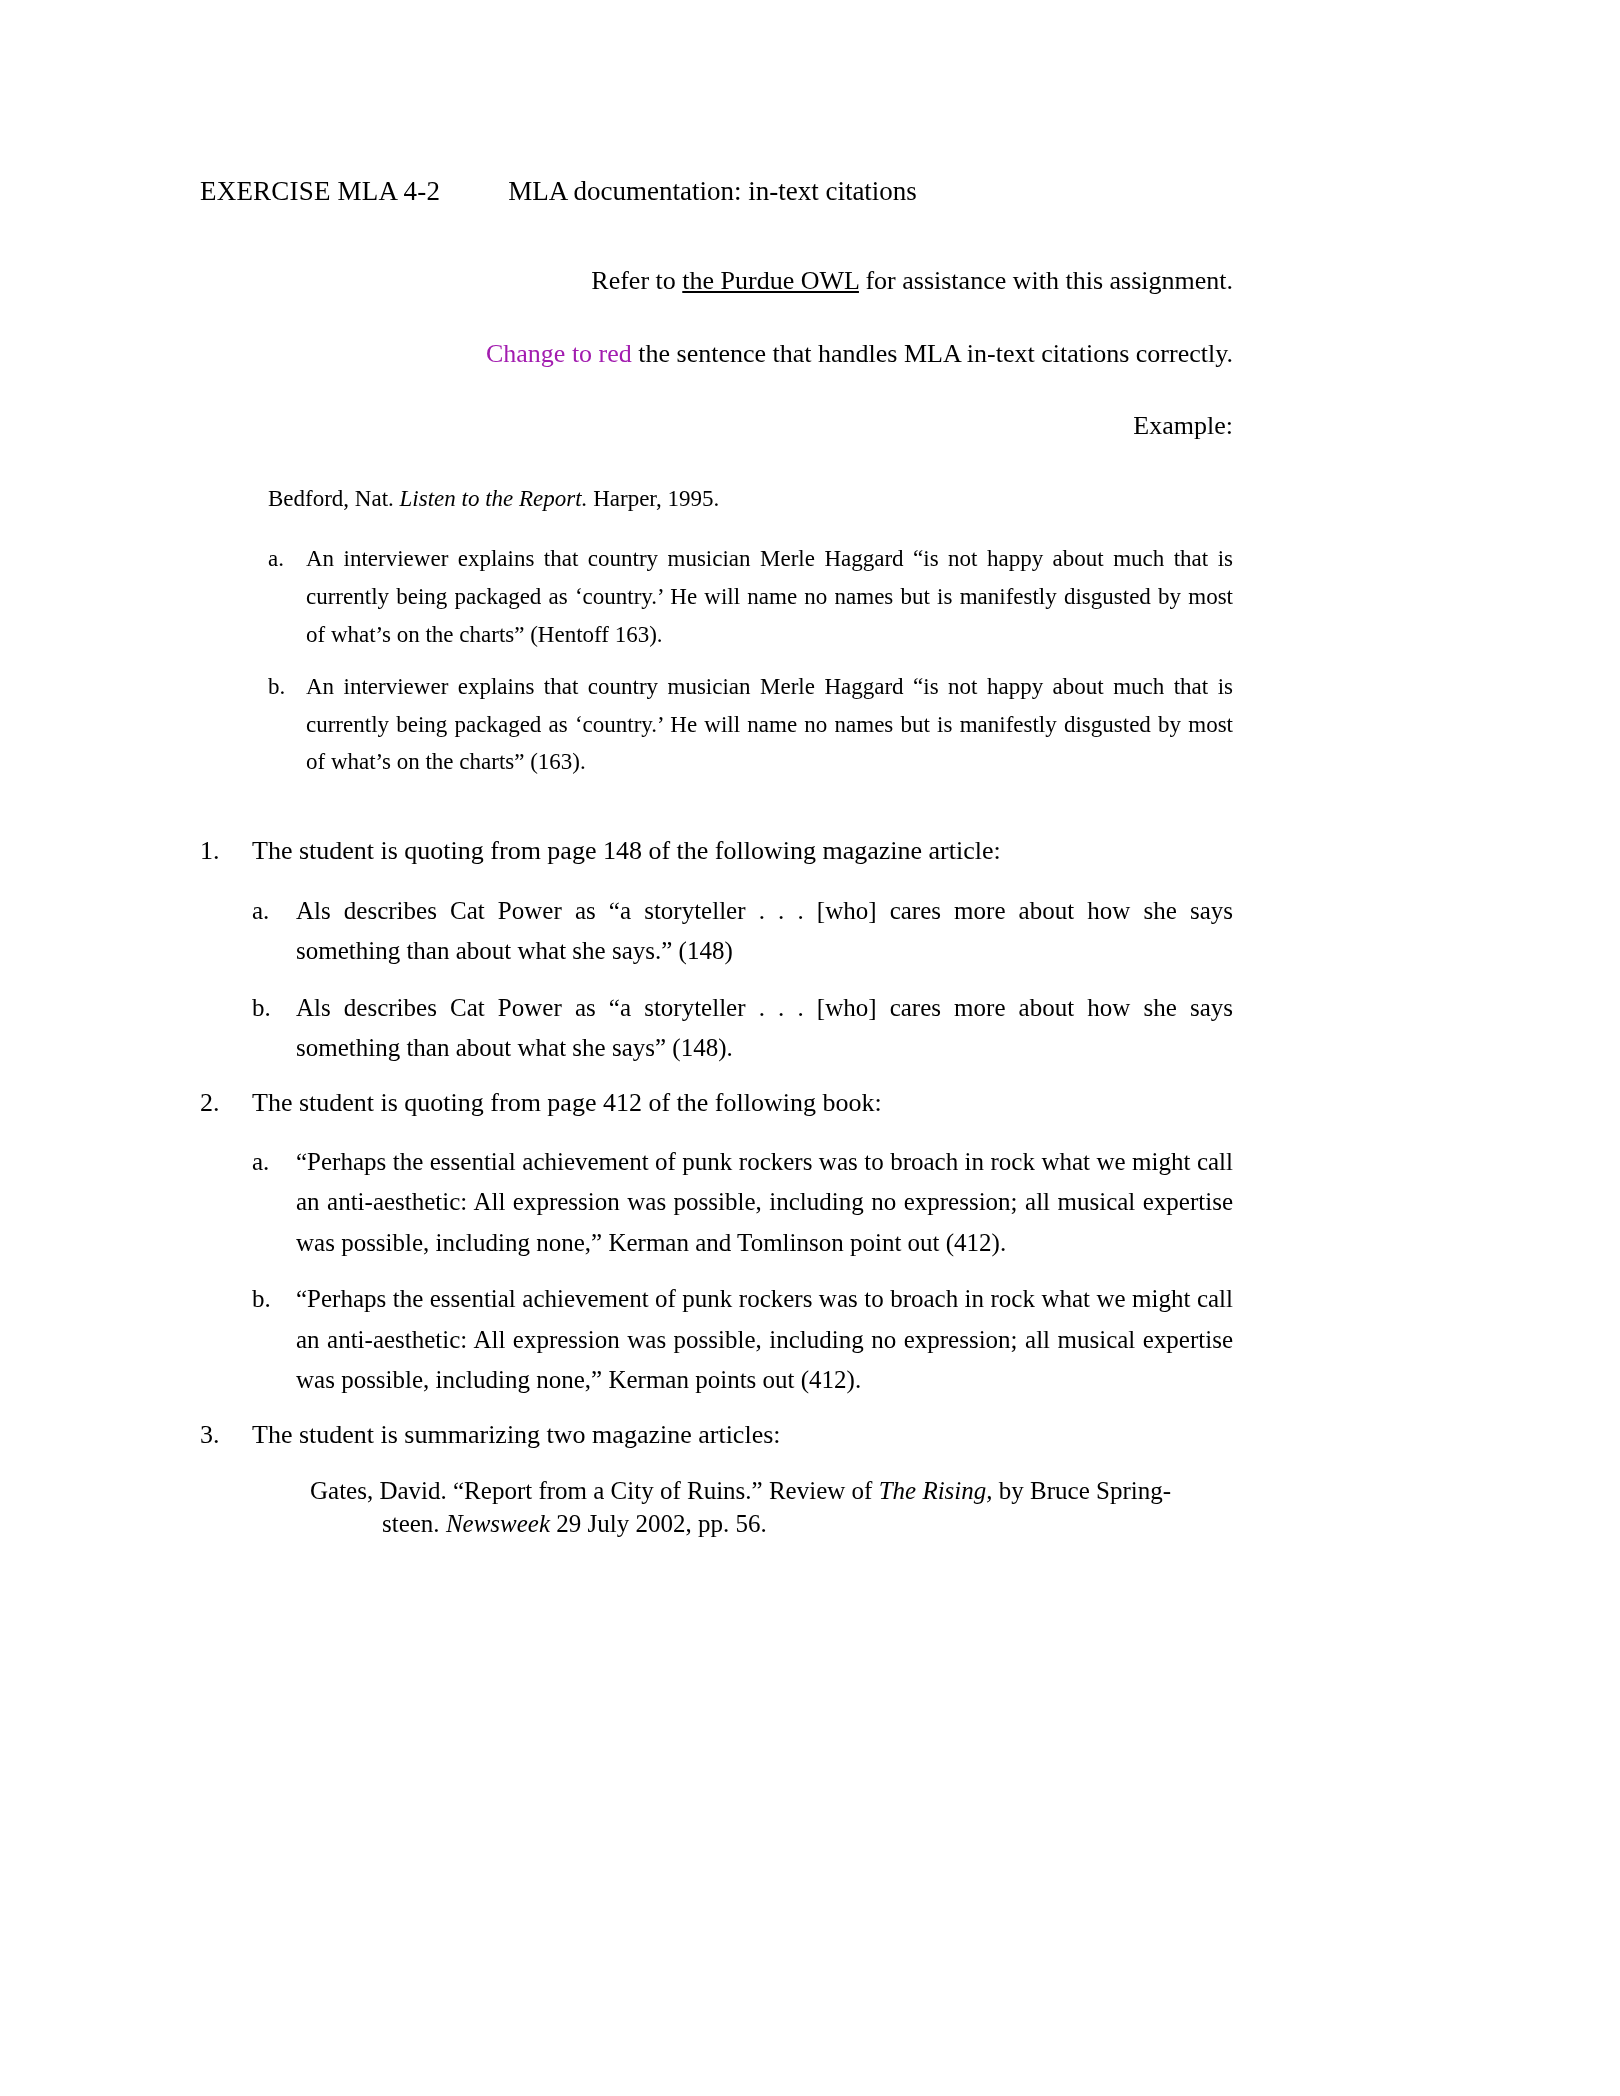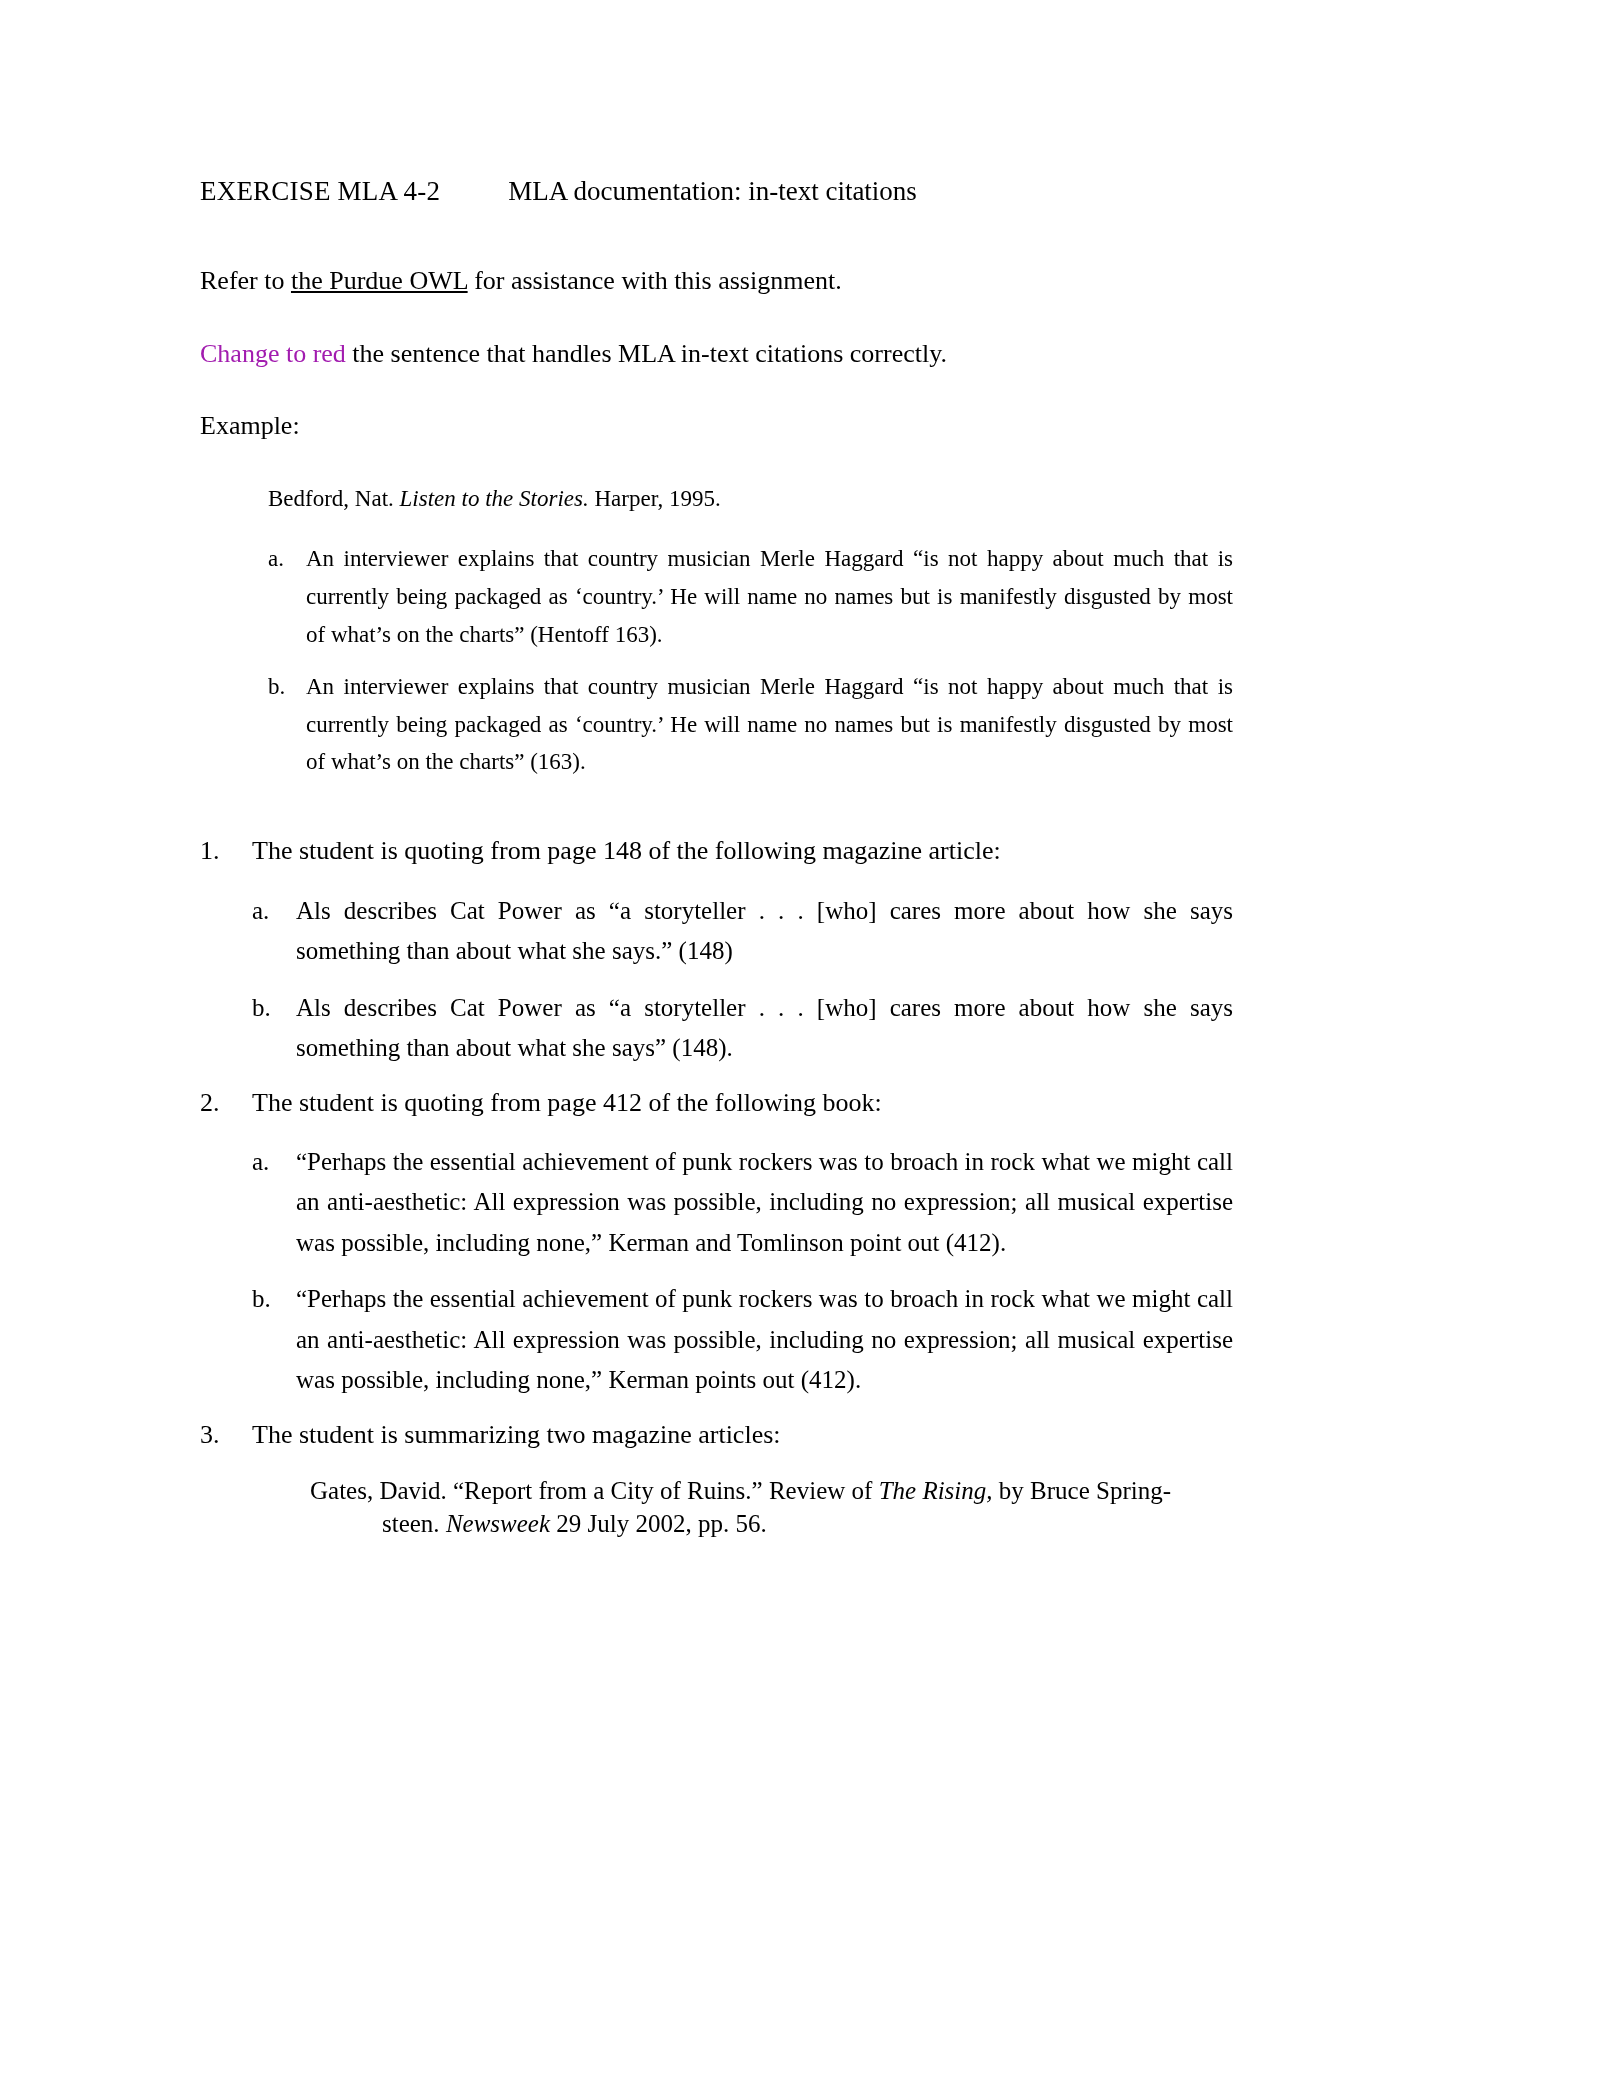--- a/index.html
+++ b/index.html
@@ -28,20 +28,21 @@
     margin-bottom: 58px;
     white-space: nowrap;
   }
   .title-row .title-main { letter-spacing: 0.2px; }
   .title-gap { display: inline-block; width: 68px; }
 
   .body-line {
     font-size: 26px;
     line-height: 1.25;
     margin-bottom: 40px;
+    text-align: right;
   }
   .body-line.tight { margin-bottom: 41px; }
 
   .u { text-decoration: underline; }
   .red { color: #a21caf; }
   .it { font-style: italic; }
 
   
   .example-block {
     margin-left: 68px;
@@ -123,21 +124,21 @@
   </div>
 
   <div class="body-line">
     <span class="red">Change to red</span><span> the sentence that handles MLA in-text citations correctly.</span>
   </div>
 
   <div class="body-line tight">Example:</div>
 
   <div class="example-block">
     <div class="example-lead">
-      <span>Bedford, Nat. </span><span class="it">Listen to the Stories.</span><span> Harper, 1995.</span>
+      <span>Bedford, Nat. </span><span class="it">Listen to the Report.</span><span> Harper, 1995.</span>
     </div>
 
     <div class="alpha-item">
       <span class="marker">a.</span>
       <span class="content">An interviewer explains that country musician Merle Haggard “is not happy about much that is currently being packaged as ‘country.’ He will name no names but is manifestly disgusted by most of what’s on the charts” (Hentoff 163).</span>
     </div>
     <div class="alpha-item">
       <span class="marker">b.</span>
       <span class="content">An interviewer explains that country musician Merle Haggard “is not happy about much that is currently being packaged as ‘country.’ He will name no names but is manifestly disgusted by most of what’s on the charts” (163).</span>
     </div>

